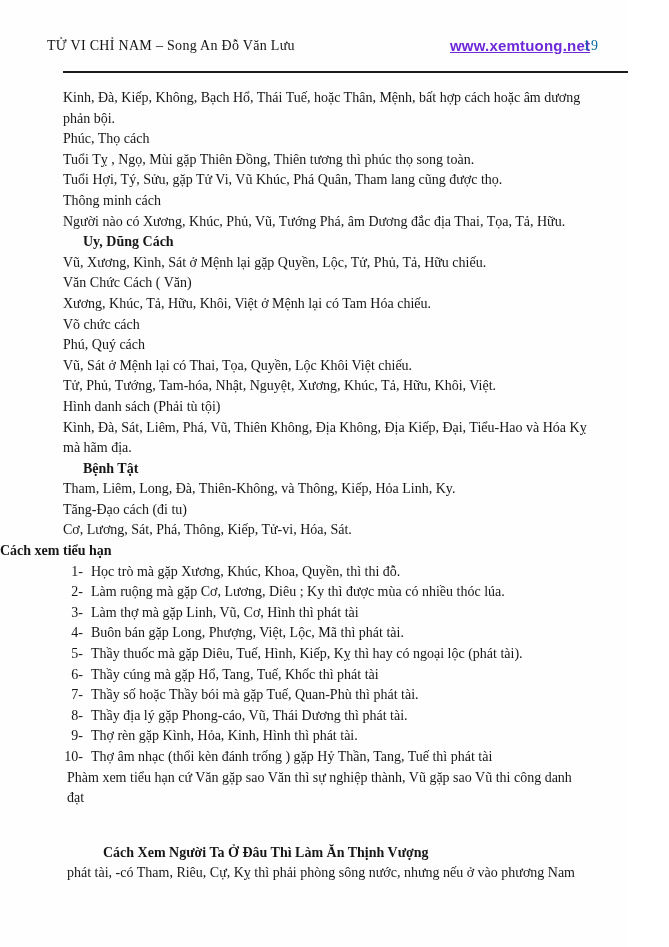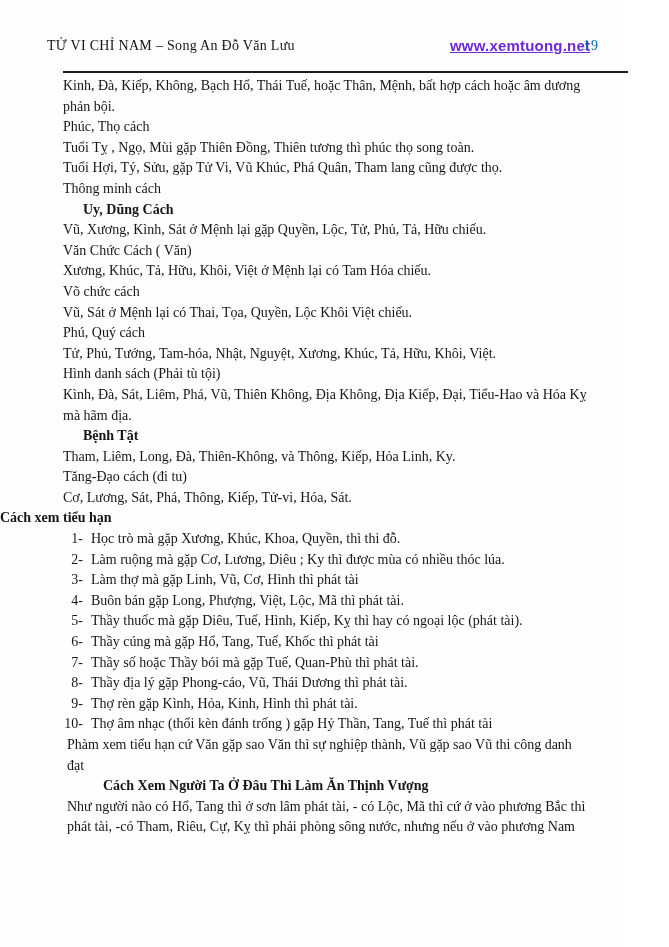--- a/index.html
+++ b/index.html
@@ -47,63 +47,64 @@
     left: 63px;
     top: 71px;
     width: 570px;
     height: 2px;
     background: #1c1c1c;
   }
   
   .doc-body {
     position: absolute;
     left: 0;
-    top: 76px;
+    top: 88px;
     width: 669px;
   }
   .ln {
     height: 20.6px;
     line-height: 20.6px;
     font-size: 14px;
     white-space: nowrap;
     padding-left: 63px;
     box-sizing: border-box;
     overflow: visible;
   }
   .ln.s-bold   { font-weight: bold; margin-left: 20px; }
   .ln.s-center { padding-left: 0; width: 600px; text-align: left; font-weight: bold; }
   .ln.s-indent { padding-left: 67px; }
-  .ln.s-bold2  { padding-left: 103px; font-weight: bold; }
+  .ln.s-bold2  { padding-left: 103px; font-weight: bold; margin-top: 34px; }
   .ln.s-num    { padding-left: 0; display: flex; }
   .ln.s-num .num   { display: inline-block; width: 83px; text-align: right; flex: none; }
   .ln.s-num .ntext { margin-left: 8px; }
 </style>
 </head>
 <body>
 
 <div class="page">
   <span class="hdr-title">TỬ VI CHỈ NAM – Song An Đỗ Văn Lưu</span>
   <a class="hdr-link" href="#" style="color: #6d28d9;">www.xemtuong.net</a>
   <span class="hdr-page">19</span>
   <div class="rule"></div>
 
   <div class="doc-body">
       <div class="ln s-body">Kinh, Đà, Kiếp, Không, Bạch Hổ, Thái Tuế, hoặc Thân, Mệnh, bất hợp cách hoặc âm dương</div>
       <div class="ln s-body">phản bội.</div>
       <div class="ln s-body">Phúc, Thọ cách</div>
       <div class="ln s-body">Tuổi Tỵ , Ngọ, Mùi gặp Thiên Đồng, Thiên tương thì phúc thọ song toàn.</div>
       <div class="ln s-body">Tuổi Hợi, Tý, Sửu, gặp Tử Vi, Vũ Khúc, Phá Quân, Tham lang cũng được thọ.</div>
       <div class="ln s-body">Thông minh cách</div>
+      <div class="ln s-body">Người nào có Xương, Khúc, Phủ, Vũ, Tướng Phá, âm Dương đắc địa Thai, Tọa, Tả, Hữu.</div>
       <div class="ln s-bold">Uy, Dũng Cách</div>
       <div class="ln s-body">Vũ, Xương, Kình, Sát ở Mệnh lại gặp Quyền, Lộc, Tử, Phủ, Tả, Hữu chiếu.</div>
       <div class="ln s-body">Văn Chức Cách ( Văn)</div>
       <div class="ln s-body">Xương, Khúc, Tả, Hữu, Khôi, Việt ở Mệnh lại có Tam Hóa chiếu.</div>
       <div class="ln s-body">Võ chức cách</div>
+      <div class="ln s-body">Phú, Quý cách</div>
       <div class="ln s-body">Vũ, Sát ở Mệnh lại có Thai, Tọa, Quyền, Lộc Khôi Việt chiếu.</div>
-      <div class="ln s-body">Phú, Quý cách</div>
       <div class="ln s-body">Tử, Phủ, Tướng, Tam-hóa, Nhật, Nguyệt, Xương, Khúc, Tả, Hữu, Khôi, Việt.</div>
       <div class="ln s-body">Hình danh sách (Phải tù tội)</div>
       <div class="ln s-body">Kình, Đà, Sát, Liêm, Phá, Vũ, Thiên Không, Địa Không, Địa Kiếp, Đại, Tiểu-Hao và Hóa Kỵ</div>
       <div class="ln s-body">mà hãm địa.</div>
       <div class="ln s-bold">Bệnh Tật</div>
       <div class="ln s-body">Tham, Liêm, Long, Đà, Thiên-Không, và Thông, Kiếp, Hỏa Linh, Ky.</div>
       <div class="ln s-body">Tăng-Đạo cách (đi tu)</div>
       <div class="ln s-body">Cơ, Lương, Sát, Phá, Thông, Kiếp, Tử-vi, Hóa, Sát.</div>
       <div class="ln s-center">Cách xem tiểu hạn</div>
       <div class="ln s-num">
@@ -142,16 +143,15 @@
         <span class="num">9-</span>
         <span class="ntext">Thợ rèn gặp Kình, Hỏa, Kinh, Hình thì phát tài.</span>
       </div>
       <div class="ln s-num">
         <span class="num">10-</span>
         <span class="ntext">Thợ âm nhạc (thổi kèn đánh trống ) gặp Hỷ Thần, Tang, Tuế thì phát tài</span>
       </div>
       <div class="ln s-indent">Phàm xem tiểu hạn cứ Văn gặp sao Văn thì sự nghiệp thành, Vũ gặp sao Vũ thi công danh</div>
       <div class="ln s-indent">đạt</div>
       <div class="ln s-bold2">Cách Xem Người Ta Ở Đâu Thì Làm Ăn Thịnh Vượng</div>
-      <div class="ln s-indent">Như người nào có Hổ, Tang thì ở sơn lâm phát tài, - có Lộc, Mã thì cứ ở vào phương Bắc thì</div>
       <div class="ln s-indent">phát tài, -có Tham, Riêu, Cự, Kỵ thì phải phòng sông nước, nhưng nếu ở vào phương Nam</div>
     </div>
 </div>
 
 </body></html>

